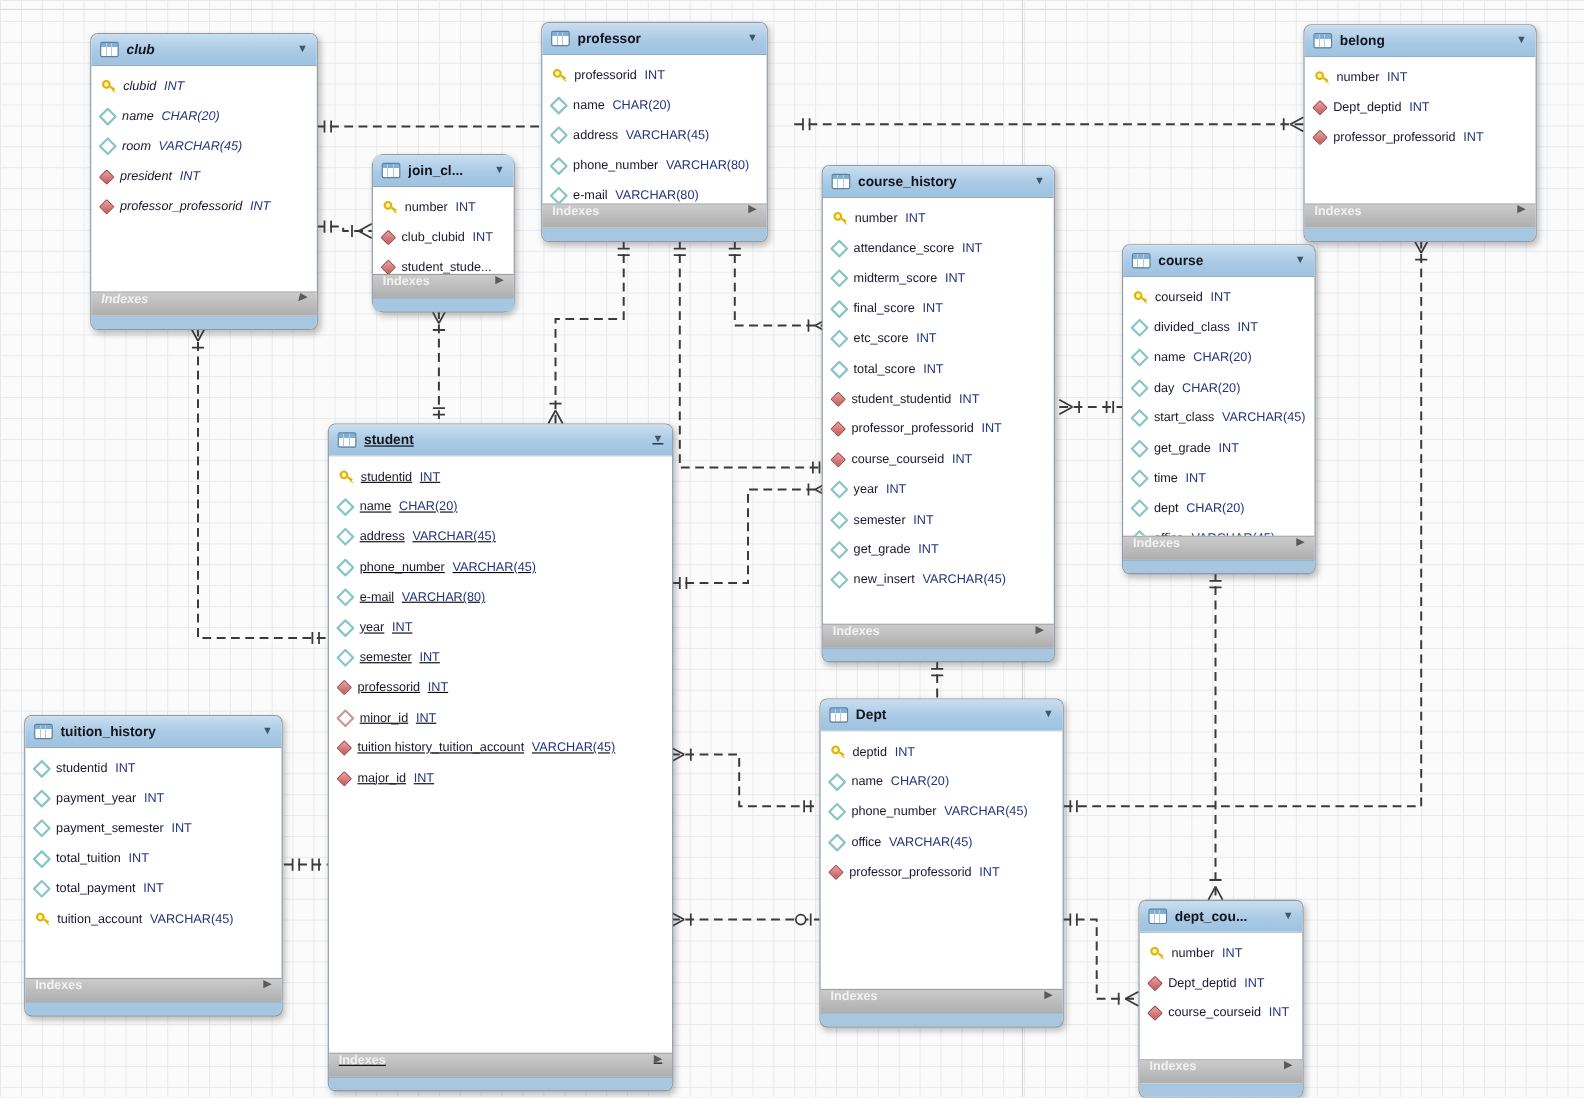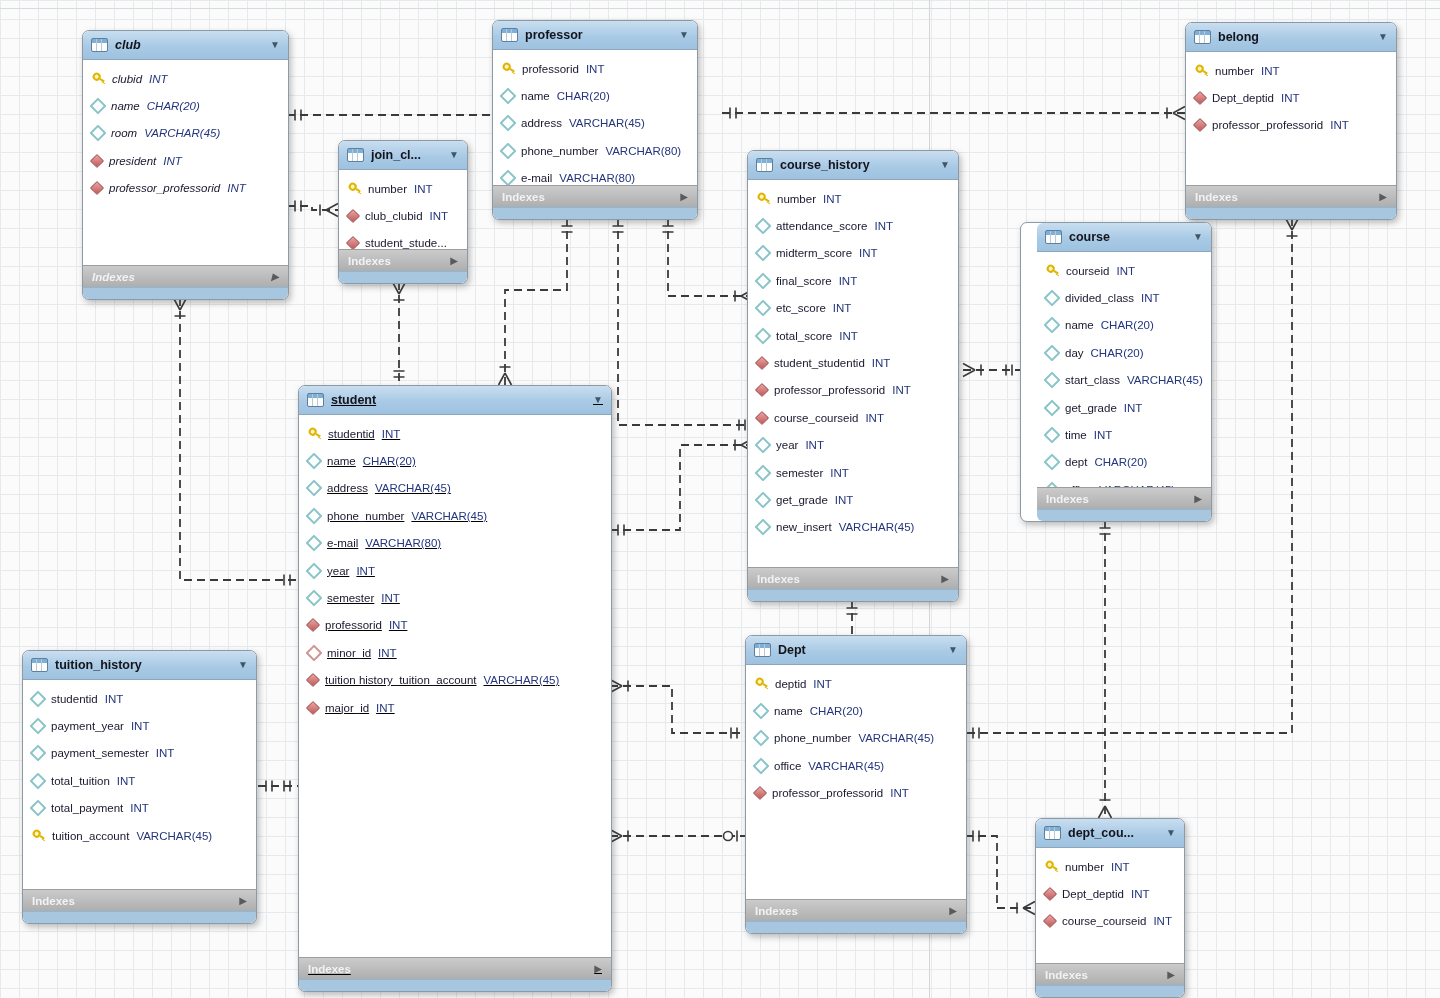--- a/index.html
+++ b/index.html
@@ -33,21 +33,21 @@
   .fi{flex:0 0 auto;}
   .fi.d{width:8px;height:8px;transform:rotate(45deg);border-radius:1px;}
   .fi.attr{border:2px solid #8ac4c8;background:#fdffff;}
   .fi.fk{border:1px solid #a04444;background:linear-gradient(135deg,#eaa3a3,#c25b5b);}
   .fi.fknull{border:2px solid #cf9595;background:#fff;}
   .fi.key{width:13px;height:13px;position:relative;transform:rotate(33deg);}
   .fi.key::before{content:'';position:absolute;left:0;top:2px;width:4px;height:4px;
     border:2.2px solid #e0b400;border-radius:50%;background:#fff6c4;}
   .fi.key::after{content:'';position:absolute;left:8px;top:4.5px;width:5px;height:2.4px;background:#e0b400;
     box-shadow:2.5px 1.5px 0 -0.6px #e0b400;}
-  .ft{flex:0 0 21px;display:flex;align-items:center;justify-content:space-between;padding:0 9px;
+  .ft{flex:0 0 21px;display:flex;justify-content:space-between;padding:0 9px;
     background:linear-gradient(180deg,#cbcbcb,#aeaeae);border-top:1px solid #9d9d9d;}
   .ftlabel{font-size:11.5px;font-weight:bold;color:#f2f2f2;}
   .ftarrow{font-size:10px;color:#5a5a5a;line-height:1;}
   .strip{flex:0 0 11px;background:#a7c7e1;border-radius:0 0 6px 6px;border-top:1px solid #93b5d2;}
 </style>
 </head>
 <body>
 
 <div id="canvas" style="width: 1440px; height: 998px;">
   <svg id="wires" width="1440" height="998">
@@ -239,21 +239,21 @@
           <span class="fname">professor_professorid</span>
           <span class="ftype">INT</span>
         </div>
       </div>
       <div class="ft">
         <span class="ftlabel">Indexes</span>
         <span class="ftarrow">▶</span>
       </div>
       <div class="strip"></div>
     </div>
-    <div class="table" style="left: 338px; top: 140px; width: 128px; height: 142px;">
+    <div class="table" style="left: 338px; top: 140px; width: 128px; height: 142px; border-radius: 11px;">
       <div class="hd">
         <span class="ticon"></span>
         <span class="title">join_cl...</span>
         <span class="caret">▼</span>
       </div>
       <div class="bd">
         <div class="row">
           <span class="fi key"></span>
           <span class="fname">number</span>
           <span class="ftype">INT</span>
@@ -347,21 +347,21 @@
           <span class="fname">new_insert</span>
           <span class="ftype">VARCHAR(45)</span>
         </div>
       </div>
       <div class="ft">
         <span class="ftlabel">Indexes</span>
         <span class="ftarrow">▶</span>
       </div>
       <div class="strip"></div>
     </div>
-    <div class="table" style="left: 1020px; top: 222px; width: 174px; height: 298px; padding-left: 16px;">
+    <div class="table" style="left: 1020px; top: 222px; width: 174px; height: 298px;">
       <div class="hd">
         <span class="ticon"></span>
         <span class="title">course</span>
         <span class="caret">▼</span>
       </div>
       <div class="bd">
         <div class="row">
           <span class="fi key"></span>
           <span class="fname">courseid</span>
           <span class="ftype">INT</span>

